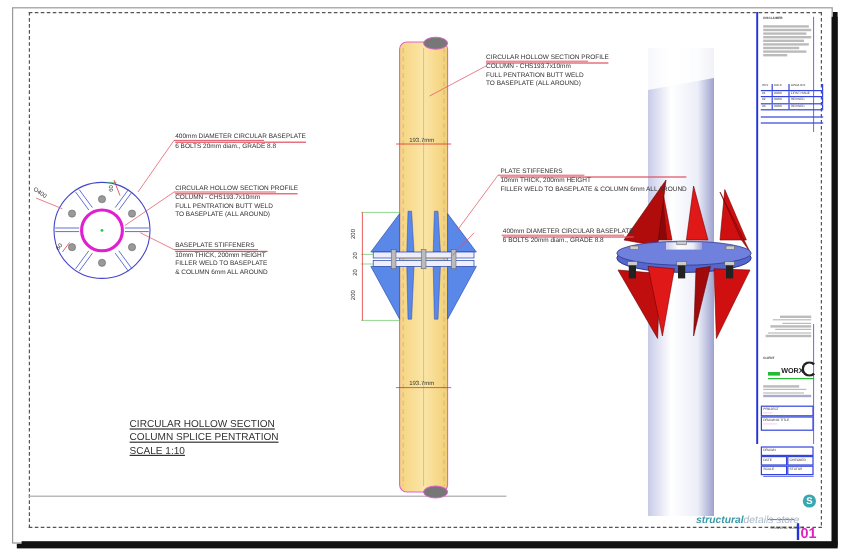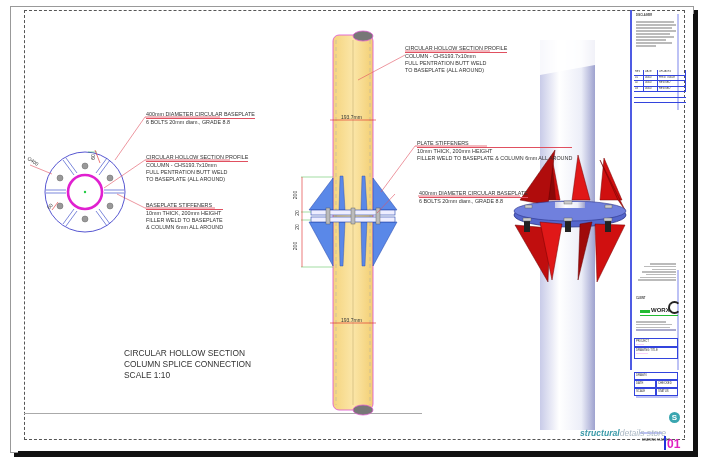--- a/index.html
+++ b/index.html
@@ -4,21 +4,21 @@
 <style>
   html,body{margin:0;padding:0;background:#fff;}
   body{width:720px;height:465px;position:relative;overflow:hidden;font-family:"Liberation Sans",sans-serif;}
   .sheet{position:absolute;left:10px;top:6px;width:682px;height:445px;border:1px solid #999;background:#fff;box-shadow:4px 4px 0 #111;}
   .shadow-right{position:absolute;left:693px;top:14px;width:5px;height:440px;background:#111;}
   .shadow-bottom{position:absolute;left:18px;top:451px;width:680px;height:5px;background:#111;}
   .dash-border{position:absolute;left:24px;top:10px;width:660px;height:428px;border:1.2px dashed #555;border-right:none;}
   .dash-right{position:absolute;left:684px;top:10px;width:0;height:428px;border-left:1.2px dashed #555;}
   .note{position:absolute;font-size:5.4px;line-height:7px;color:#333;white-space:nowrap;}
   .note .u{border-bottom:0.8px solid #e05060;}
-  .title-block{position:absolute;left:124px;top:348px;font-size:8.4px;line-height:11px;color:#333;}
+  .title-block{position:absolute;left:108px;top:348px;font-size:8.4px;line-height:11px;color:#333;text-decoration:underline;}
   .title-block div{white-space:nowrap;}
   .dim{position:absolute;font-size:5px;color:#333;white-space:nowrap;}
   .dim-v{position:absolute;font-size:5px;color:#333;transform:rotate(-90deg);transform-origin:center;white-space:nowrap;}
   .tb-small{position:absolute;font-size:2.6px;line-height:3.4px;color:#444;white-space:nowrap;}
   .tb-grid{position:absolute;left:634px;top:70px;width:52px;height:30px;}
   .tb-grid .row{height:4.5px;border-bottom:0.6px solid #3344dd;display:flex;}
   .tb-grid .row span{font-size:2.6px;color:#333;border-right:0.6px solid #3344dd;padding:0 1px;overflow:hidden;}
   .tb-box{position:absolute;border:0.8px solid #3344dd;font-size:2.8px;line-height:3.4px;color:#333;padding:1px;box-sizing:border-box;}
   .tb-box .m{color:#e030e0;}
   .brand{position:absolute;left:580px;top:428px;font-size:8.6px;white-space:nowrap;font-style:italic;}
@@ -228,21 +228,21 @@
 </div>
 <div class="dim" style="left:341px;top:114px;">193.7mm</div>
 <div class="dim" style="left:341px;top:317px;">193.7mm</div>
 <div class="dim-v" style="left:291px;top:192px;">200</div>
 <div class="dim-v" style="left:294px;top:210px;">20</div>
 <div class="dim-v" style="left:294px;top:224px;">20</div>
 <div class="dim-v" style="left:291px;top:243px;">200</div>
 
 <div class="title-block">
   <div>CIRCULAR HOLLOW SECTION</div>
-  <div>COLUMN SPLICE CONNECTION</div>
+  <div>COLUMN SPLICE PENTRATION</div>
   <div>SCALE 1:10</div>
 </div>
 
 <div class="tb-small" style="left:636px;top:14px;font-weight:bold;">DISCLAIMER</div>
 <div style="position:absolute;left:636px;top:20px;width:40px;">
   <div style="height:1.6px;background:#bbb;margin:1.4px 0;width:38px"></div>
   <div style="height:1.6px;background:#bbb;margin:1.4px 0;width:40px"></div>
   <div style="height:1.6px;background:#bbb;margin:1.4px 0;width:36px"></div>
   <div style="height:1.6px;background:#bbb;margin:1.4px 0;width:40px"></div>
   <div style="height:1.6px;background:#bbb;margin:1.4px 0;width:34px"></div>

